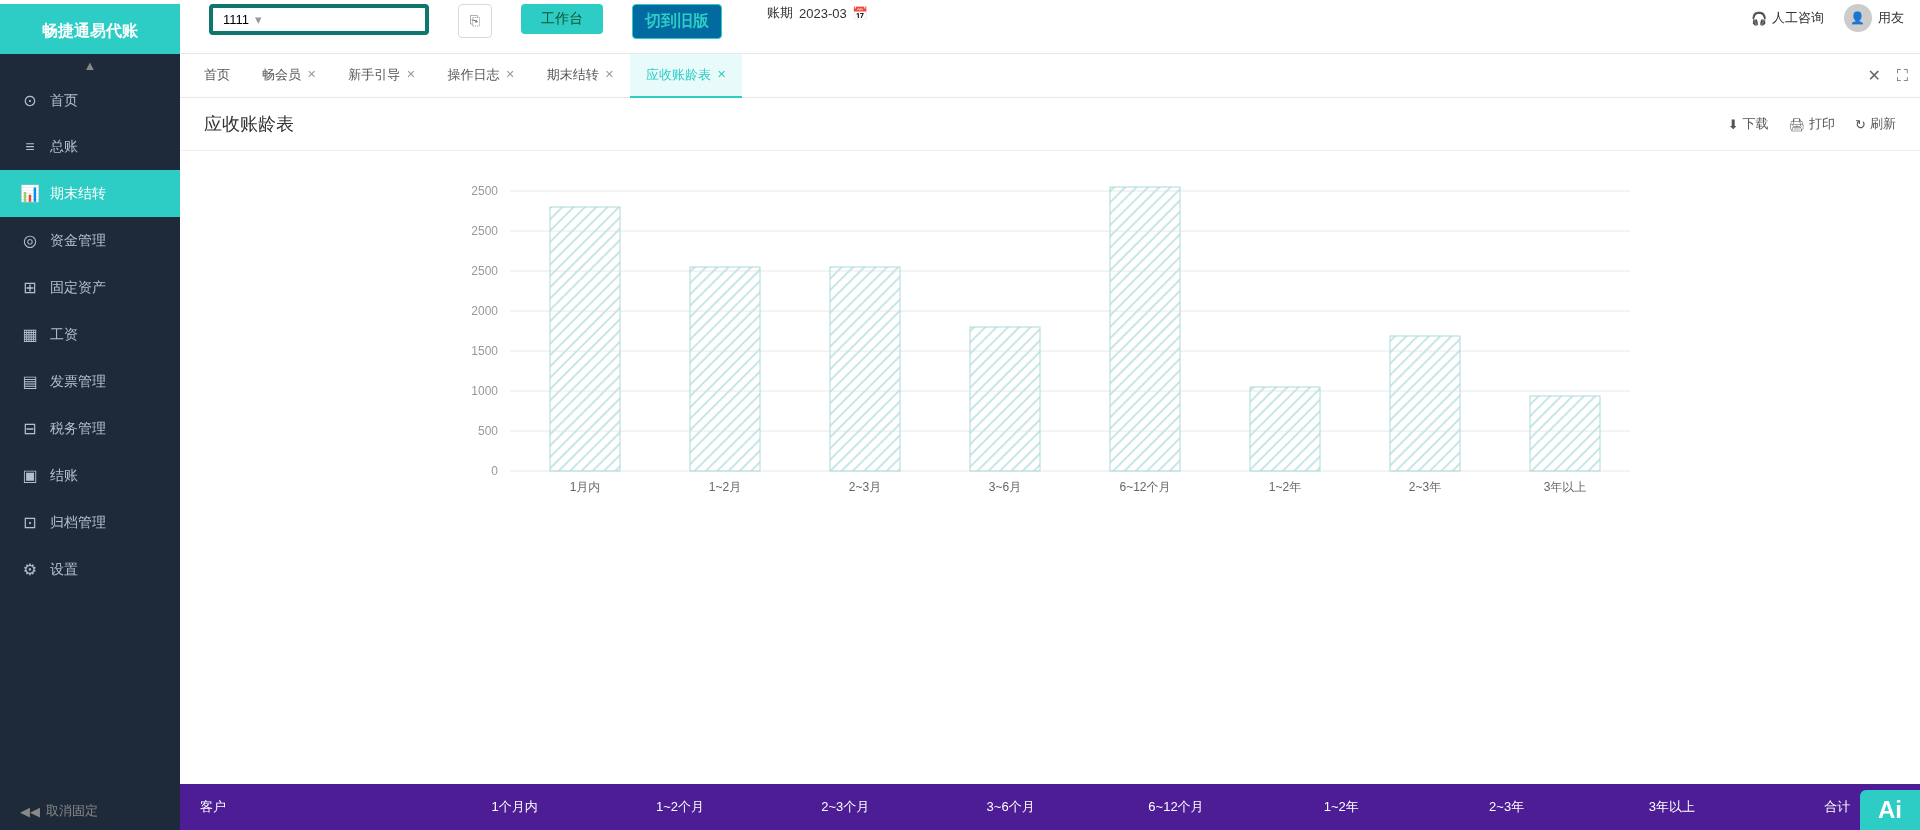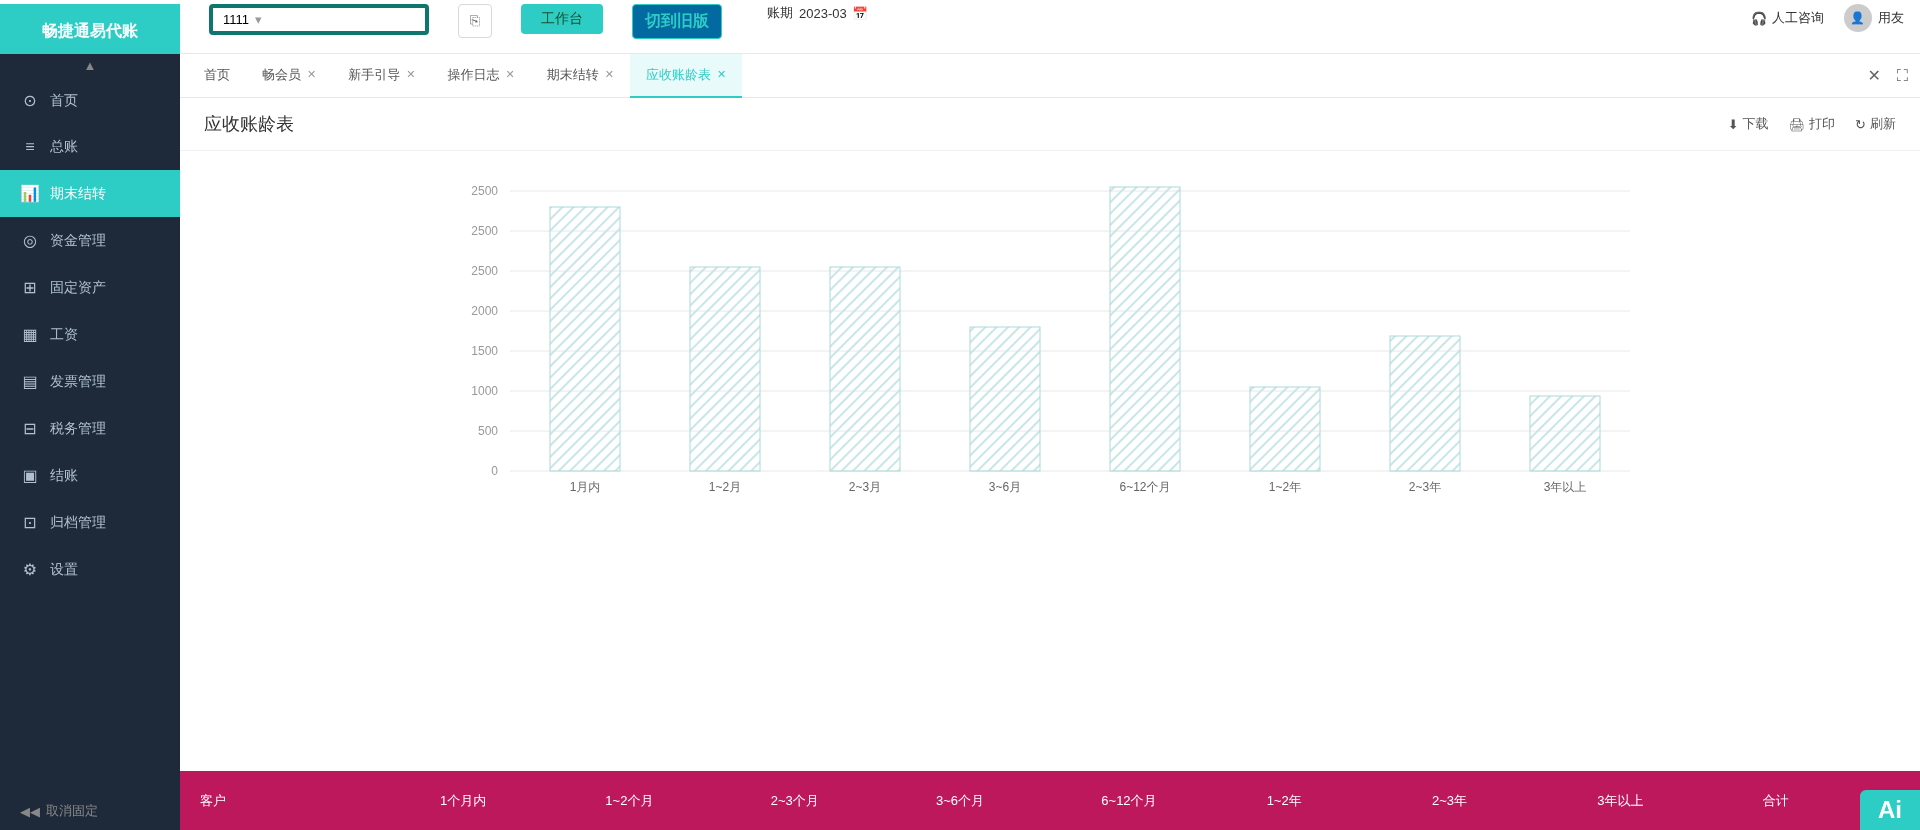--- a/index.html
+++ b/index.html
@@ -92,24 +92,24 @@
     .page-action { display: flex; align-items: center; gap: 4px; cursor: pointer; font-size: 13px; }
 
     
     .chart-container {
       flex: 1; background: #fff; margin: 0; padding: 20px 24px 0;
       display: flex; flex-direction: column; overflow: hidden;
     }
 
     
     .table-header {
-      background: #be185d; color: #fff; display: flex; align-items: center;
-      height: 59px; flex-shrink: 0; font-size: 13px;
-    }
-    .table-header .col { flex: 1; padding: 0 8px; }
+      background: #4c1d95; color: #fff; display: flex; align-items: center;
+      height: 46px; flex-shrink: 0; font-size: 13px;
+    }
+    .table-header .col { flex: 1; text-align: center; padding: 0 8px; }
     .table-header .col-customer { flex: 1.5; padding-left: 20px; text-align: left; }
 
     
     .ai-badge {
       position: fixed; bottom: 0; right: 0; background: #2dcdc6;
       color: #fff; padding: 6px 18px; font-size: 24px; font-weight: bold;
       border-top-left-radius: 6px;
     }
   </style>
 </head>

